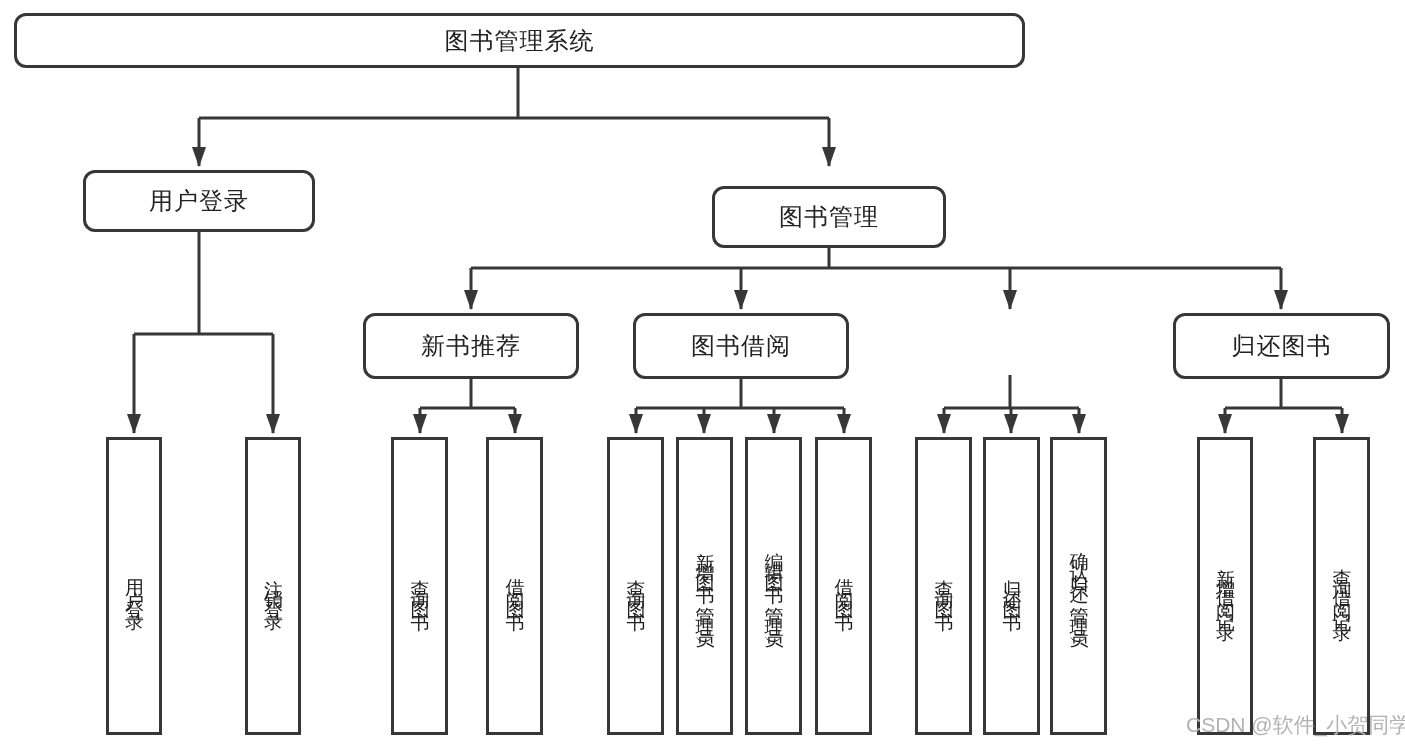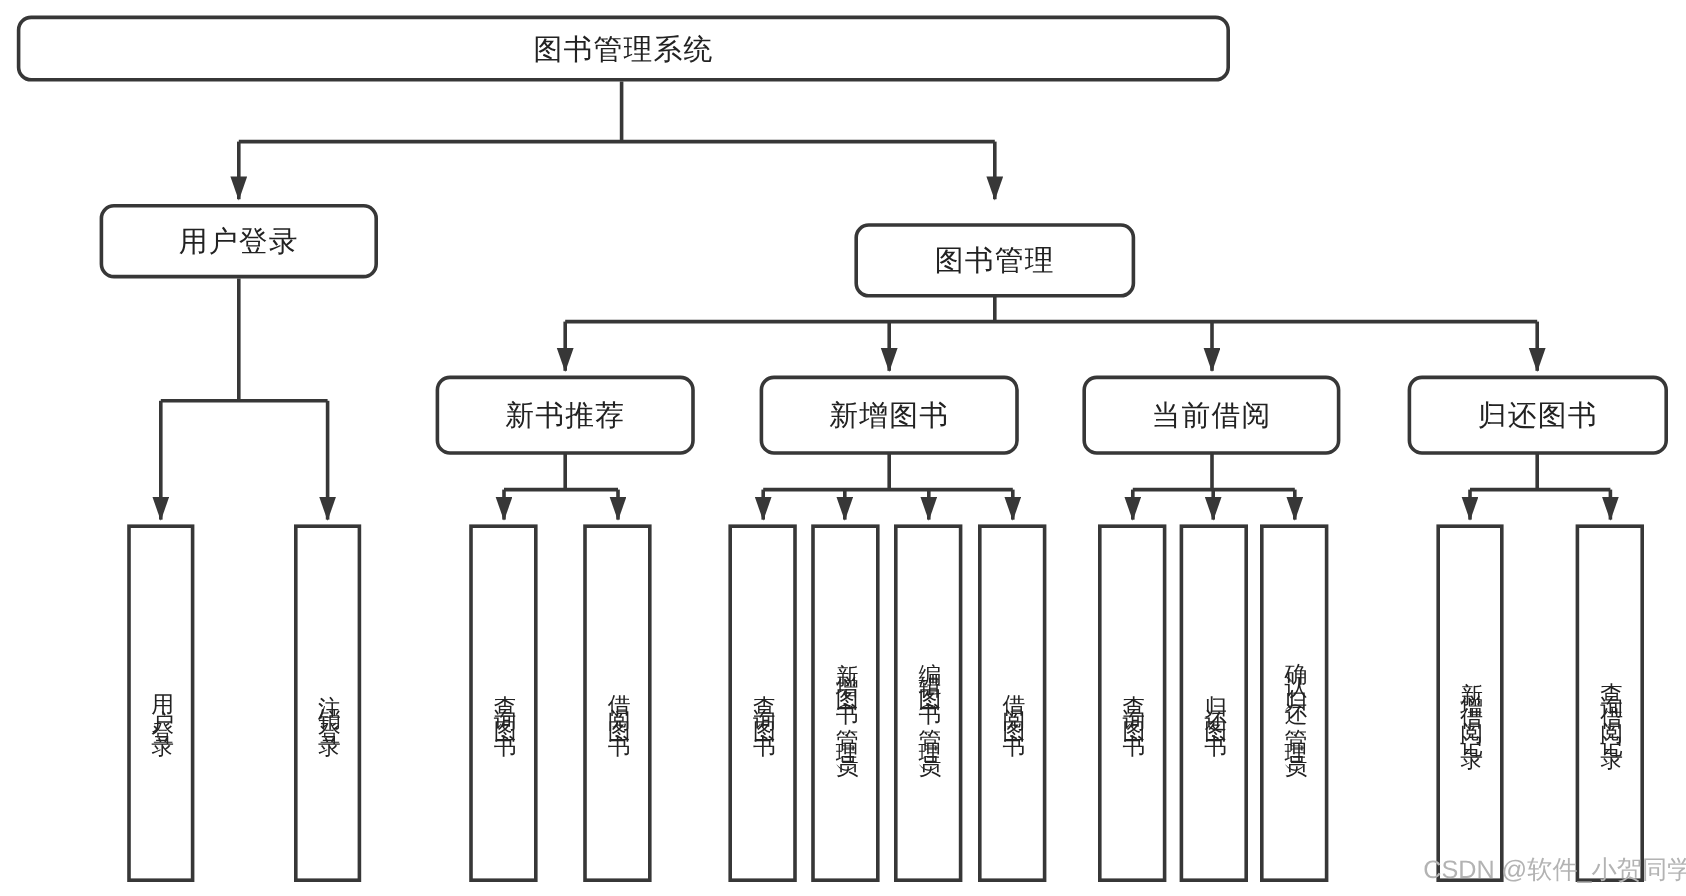--- a/index.html
+++ b/index.html
@@ -119,22 +119,21 @@
       <path d="M1342 408 V433" marker-end="url(#arrow)"></path>
     </g>
   </svg>
 
   <div class="box hbox root">图书管理系统</div>
 
   <div class="box hbox l2a">用户登录</div>
   <div class="box hbox l2b">图书管理</div>
 
   <div class="box hbox l3 l3a">新书推荐</div>
-  <div class="box hbox l3 l3b">新增图书</div>
-  <div class="box hbox l3 l3c">当前借阅</div>
+  <div class="box hbox l3 l3b">图书借阅</div>
   <div class="box hbox l3 l3d">归还图书</div>
 
   <div class="box vbox leaf lf1">
     <span>用户登录</span>
   </div>
   <div class="box vbox leaf lf2">
     <span>注销登录</span>
   </div>
 
   <div class="box vbox leaf lf3">

